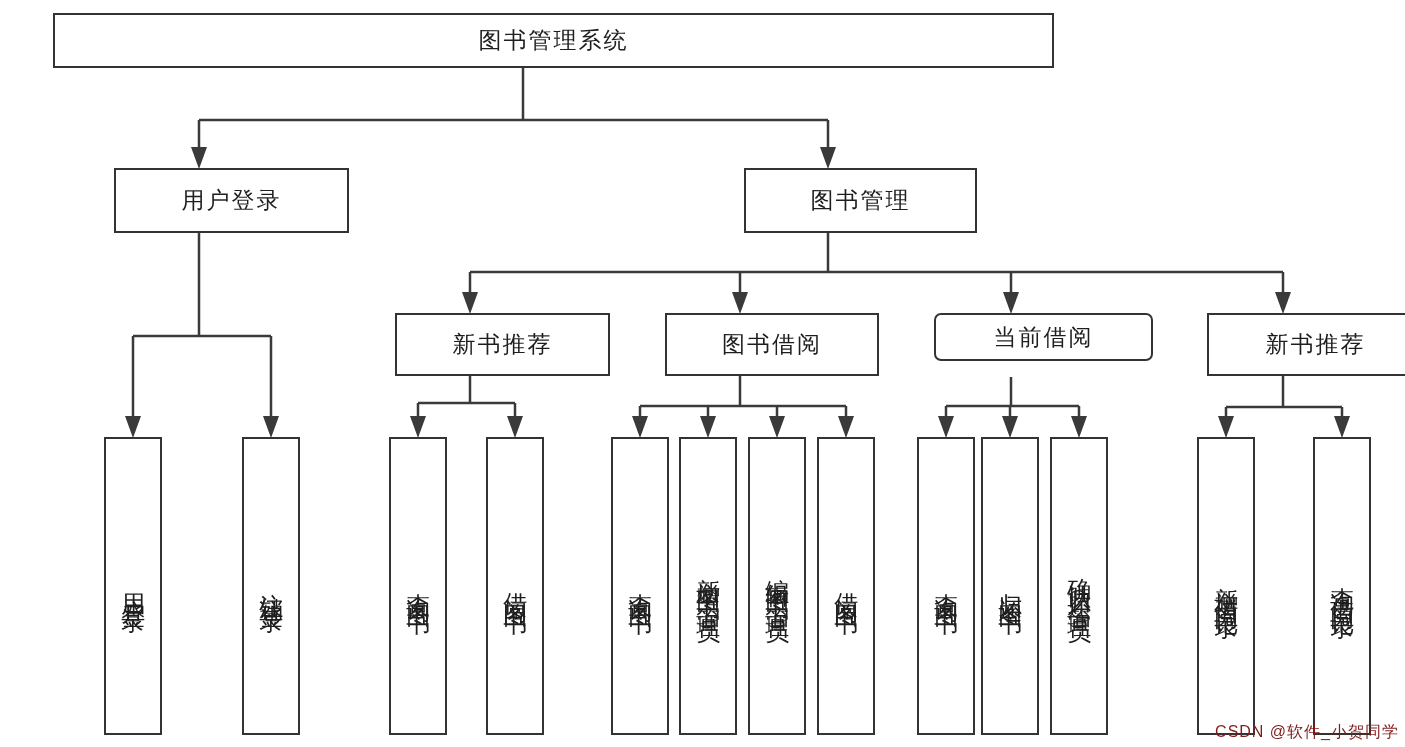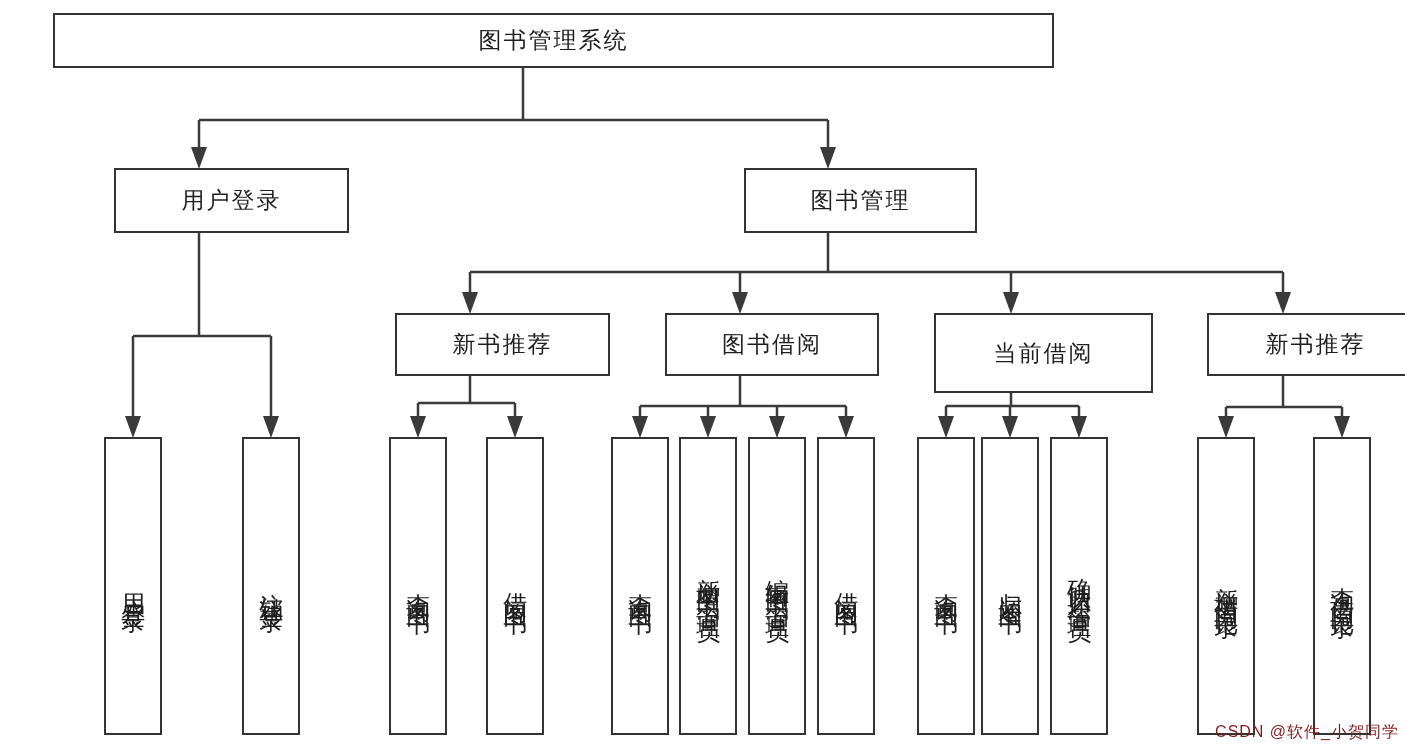--- a/index.html
+++ b/index.html
@@ -116,21 +116,21 @@
     </g>
   </svg>
 
   <div class="node" style="left:21px; top:13px; width:1001px; height:55px;">图书管理系统</div>
 
   <div class="node" style="left:82px; top:168px; width:235px; height:65px;">用户登录</div>
   <div class="node" style="left:712px; top:168px; width:233px; height:65px;">图书管理</div>
 
   <div class="node" style="left:633px; top:313px; width:214px; height:63px;">图书借阅</div>
   <div class="node" style="left:363px; top:313px; width:215px; height:63px;">新书推荐</div>
-  <div class="node" style="left:902px; top:313px; width:219px; height:80px;">当前借阅</div>
+  <div class="node" style="left:902px; top:313px; width:219px; height:48px;border-radius:7px;">当前借阅</div>
   <div class="node" style="left:1175px; top:313px; width:217px; height:63px;">新书推荐</div>
 
   <div class="leaf" style="left:104px;">
     <span>用户登录</span>
   </div>
   <div class="leaf" style="left:242px;">
     <span>注销登录</span>
   </div>
 
   <div class="leaf" style="left:389px;">

